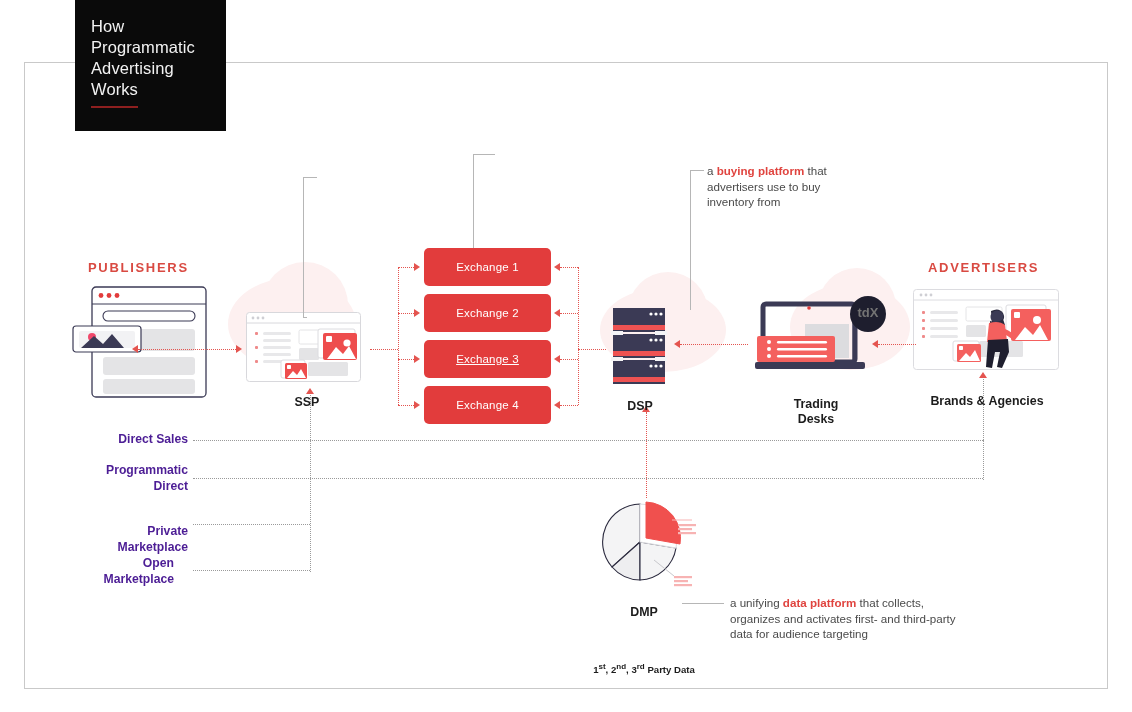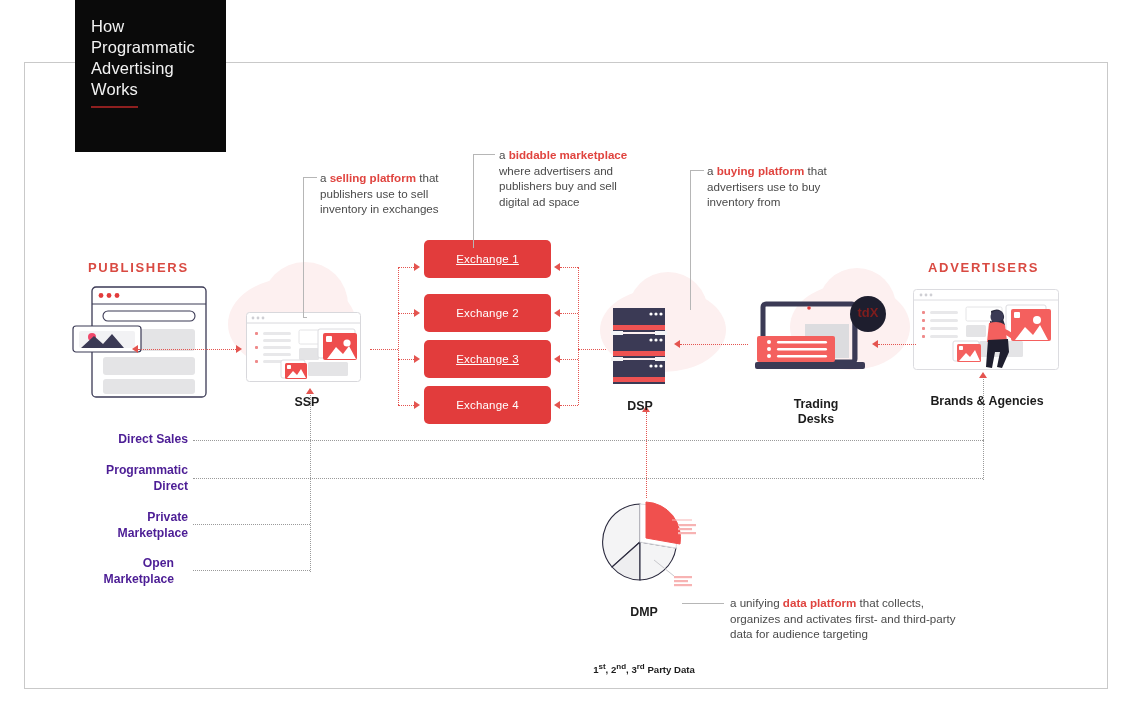--- a/index.html
+++ b/index.html
@@ -15,21 +15,21 @@
   .frame {
     position: absolute; left: 24px; top: 62px;
     width: 1084px; height: 627px;
     border: 1px solid #c9c9c9;
     background: #fff;
   }
 
   
   .title-block {
     position: absolute; left: 75px; top: 0;
-    width: 151px; height: 152px;
+    width: 151px; height: 131px;
     background: #0a0a0a;
     padding: 16px 0 4px 16px;
     z-index: 30;
   }
   .title-block .t {
     color: #f2f2f2; font-size: 16.5px; line-height: 21px;
     font-family: "Liberation Sans", sans-serif; font-weight: 400;
     letter-spacing: .1px;
   }
   .title-rule {
@@ -174,21 +174,21 @@
       <circle cx="101" cy="31" r="3.6" fill="#fff"></circle>
       <path d="M81 47 L90 35 L97 42 L103 34 L110 47 Z" fill="#fff"></path>
       <rect x="35" y="48" width="24" height="18" rx="2" fill="#fff" stroke="#dcdce0"></rect>
       <rect x="39" y="51" width="22" height="16" rx="1.5" fill="#ee4d4d"></rect>
       <rect x="41" y="53" width="4" height="4" rx=".8" fill="#fff"></rect>
       <path d="M41 66 L47 59 L51 63 L55 57 L60 66 Z" fill="#fff"></path>
     </svg>
   </div>
   <div class="cap" style="left:267px; top:387px; width:80px;">SSP</div>
 
-  <div class="ex-box" style="top:240px;text-decoration:underline;">Exchange 1</div>
+  <div class="ex-box" style="top:248px;">Exchange 1</div>
   <div class="ex-box" style="top:294px;">Exchange 2</div>
   <div class="ex-box" style="top:340px;text-decoration:underline;">Exchange 3</div>
   <div class="ex-box" style="top:386px;">Exchange 4</div>
 
   <div class="abs" style="left:611px; top:308px; z-index:5;">
     <svg width="56" height="76" viewBox="0 0 56 76">
       <rect x="2" y="0" width="52" height="24" fill="#3b3a55"></rect>
       <rect x="2" y="17" width="52" height="5" fill="#ee5252"></rect>
       <rect x="2" y="26" width="52" height="24" fill="#3b3a55"></rect>
       <rect x="2" y="43" width="52" height="5" fill="#ee5252"></rect>
@@ -229,21 +229,21 @@
         <rect x="22" y="55" width="50" height="2.6" rx="1.3"></rect>
       </g>
       <line x1="99" y1="20" x2="99" y2="62" stroke="#3b3a55" stroke-width="3"></line>
     </svg>
   </div>
 
   <div class="abs" style="left:850px; top:296px; z-index:9;">
     <svg width="36" height="36" viewBox="0 0 36 36">
       <circle cx="18" cy="18" r="18" fill="#1e1e2e"></circle>
     </svg>
-    <div class="abs" style="left:0; top:9px; width:36px; text-align:center; color:#7f1d1d; font-size:13px; font-weight:bold;">tdX</div>
+    <div class="abs" style="left:0; top:9px; width:36px; text-align:center; color:#737373; font-size:13px; font-weight:bold;">tdX</div>
   </div>
   <div class="cap" style="left:775px; top:389px; width:82px;">
     <div>Trading</div>
     <div>Desks</div>
   </div>
 
   <div class="abs" style="left:913px; top:289px; z-index:5;">
     <svg width="146" height="82" viewBox="0 0 146 82">
       <rect x="0.5" y="0.5" width="145" height="80" rx="3" fill="#fff" stroke="#dcdce0"></rect>
       <line x1="0.5" y1="11" x2="145.5" y2="11" stroke="#dcdce0"></line>
@@ -316,21 +316,21 @@
     <span>1<sup>st</sup>, 2<sup>nd</sup>, 3<sup>rd</sup> Party Data</span>
   </div>
 
   <div class="ch-label" style="left:38px; top:432px;">
     <div>Direct Sales</div>
   </div>
   <div class="ch-label" style="left:38px; top:463px;">
     <div>Programmatic</div>
     <div>Direct</div>
   </div>
-  <div class="ch-label" style="left:38px; top:510px;">
+  <div class="ch-label" style="left:38px; top:524px;">
     <div>Private</div>
     <div>Marketplace</div>
   </div>
   <div class="ch-label" style="left:24px; top:556px;">
     <div>Open</div>
     <div>Marketplace</div>
   </div>
 
   <div class="dot-h" style="left:193px; top:440px; width:790px;"></div>
   <div class="dot-v" style="left:983px; top:440px; height:0px;"></div>
@@ -378,30 +378,24 @@
 
   <div class="rdot-h" style="left:680px; top:344px; width:68px;"></div>
   <div class="ah ah-l" style="left:674px; top:340px;"></div>
 
   <div class="rdot-h" style="left:878px; top:344px; width:38px;"></div>
   <div class="ah ah-l" style="left:872px; top:340px;"></div>
 
   <div class="rdot-v" style="left:646px; top:412px; height:86px;"></div>
   <div class="ah ah-u" style="left:642px; top:406px;"></div>
 
-  <div class="anno" style="left:320px; top:170px; width:120px;">
-    <span>a </span><b>selling platform</b><span> that publishers use to sell inventory in exchanges</span>
-  </div>
   <div class="lead-h" style="left:303px; top:177px; width:14px;"></div>
   <div class="lead-v" style="left:303px; top:177px; height:140px;"></div>
   <div class="lead-h" style="left:303px; top:317px; width:4px;"></div>
 
-  <div class="anno" style="left:499px; top:147px; width:150px;">
-    <span>a </span><b>biddable marketplace</b><span> where advertisers and publishers buy and sell digital ad space</span>
-  </div>
   <div class="lead-h" style="left:473px; top:154px; width:22px;"></div>
   <div class="lead-v" style="left:473px; top:154px; height:94px;"></div>
 
   <div class="anno" style="left:707px; top:163px; width:146px;">
     <span>a </span><b>buying platform</b><span> that advertisers use to buy inventory from</span>
   </div>
   <div class="lead-h" style="left:690px; top:170px; width:14px;"></div>
   <div class="lead-v" style="left:690px; top:170px; height:140px;"></div>
 
   <div class="anno" style="left:730px; top:595px; width:228px;">

